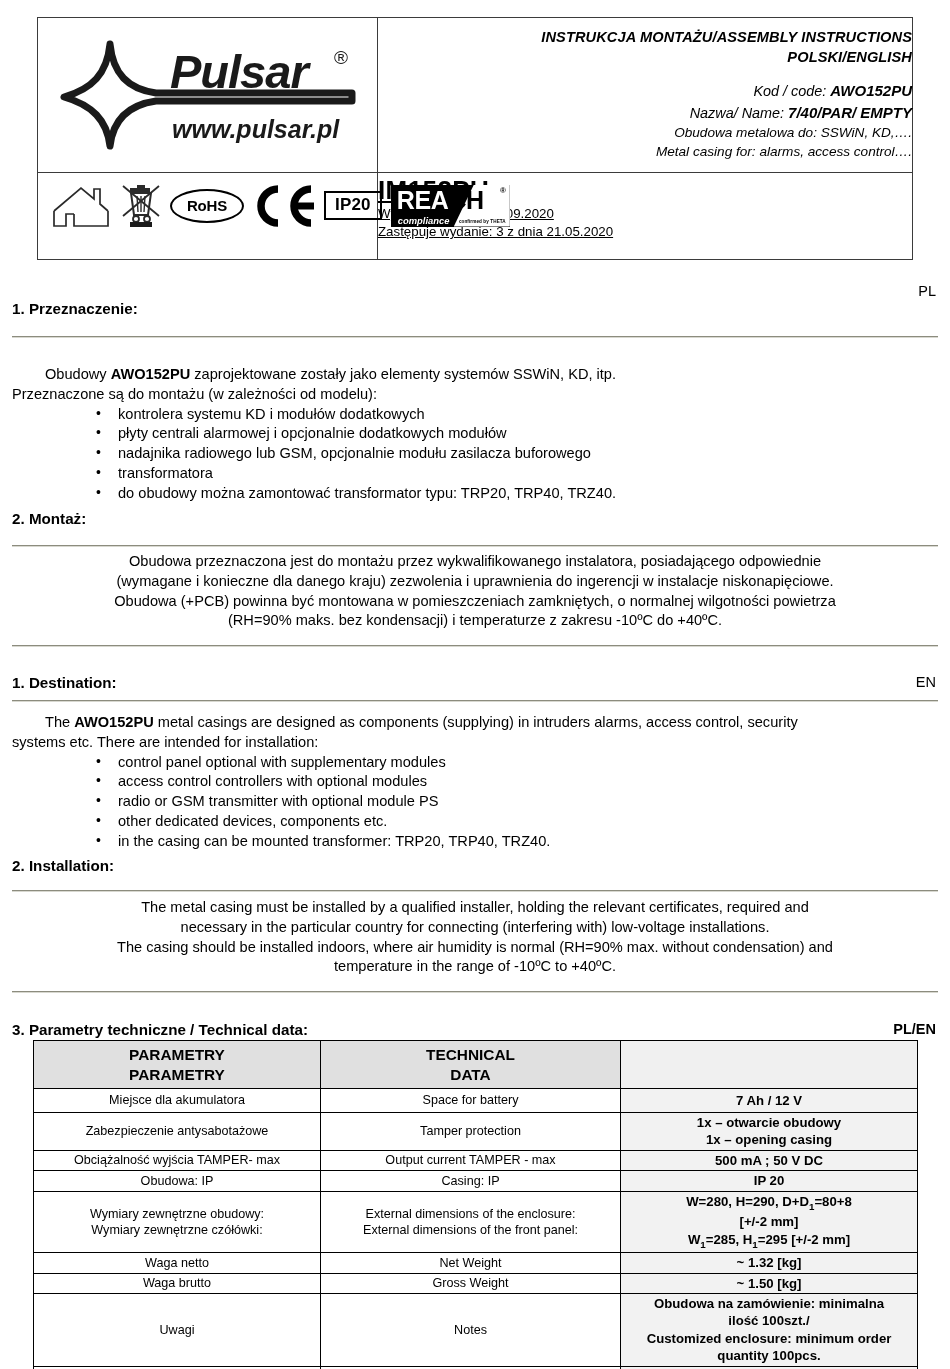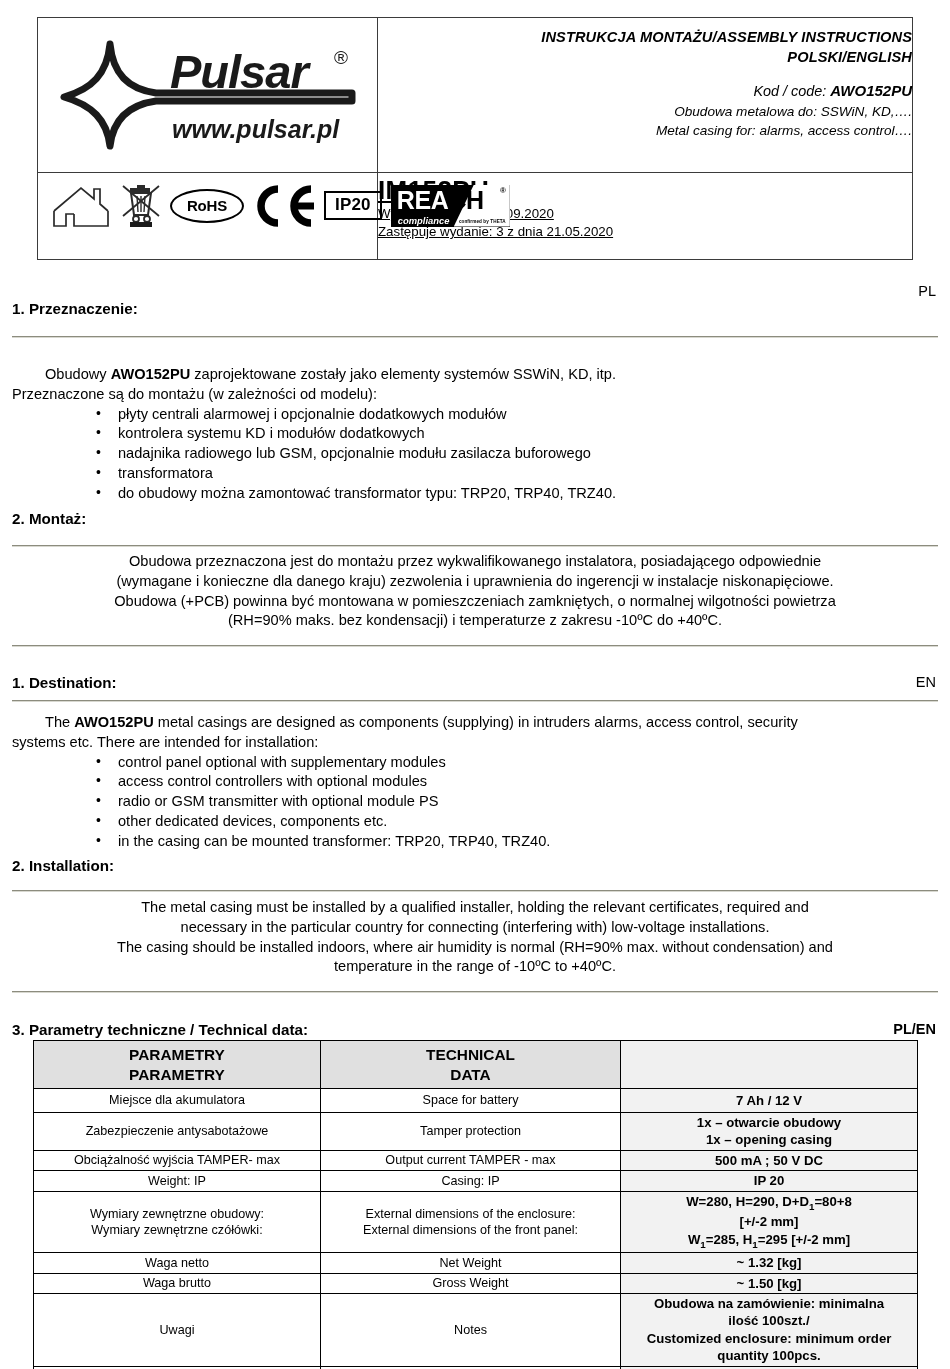--- a/index.html
+++ b/index.html
@@ -306,20 +306,24 @@
       </div>
     </div>
 
     <div class="title-cell">
       <div class="t-line1">INSTRUKCJA MONTAŻU/ASSEMBLY INSTRUCTIONS</div>
       <div class="t-line1">POLSKI/ENGLISH</div>
       <div class="t-gap"></div>
       <div class="t-code">
         <span>Kod / code:</span>
         <b>AWO152PU</b>
+      </div>
+      <div class="t-code">
+        <span>Nazwa/ Name:</span>
+        <b>7/40/PAR/ EMPTY</b>
       </div>
       <div class="t-desc">Obudowa metalowa do: SSWiN, KD,….</div>
       <div class="t-desc">Metal casing for: alarms, access control….</div>
     </div>
   </div>
 
   <div class="header-bottom">
 
     <div class="icons-cell">
       <div class="icons-row">
@@ -376,22 +380,22 @@
 </div>
 
 <div class="lang-tag" style="top:283px;">PL</div>
 <div class="sec-head" style="top:300px;">1. Przeznaczenie:</div>
 <div class="rule" style="top:336px;"></div>
 
 <div class="body-text" style="top:365px;">
   <div class="indent"><span>Obudowy </span><b>AWO152PU</b><span> zaprojektowane zostały jako elementy systemów SSWiN, KD, itp.</span></div>
   <div>Przeznaczone są do montażu (w zależności od modelu):</div>
   <ul class="bullets">
+    <li>kontrolera systemu KD i modułów dodatkowych</li>
     <li>płyty centrali alarmowej i opcjonalnie dodatkowych modułów</li>
-    <li>kontrolera systemu KD i modułów dodatkowych</li>
     <li>nadajnika radiowego lub GSM, opcjonalnie modułu zasilacza buforowego</li>
     <li>transformatora</li>
     <li>do obudowy można zamontować transformator typu: TRP20, TRP40, TRZ40.</li>
   </ul>
 </div>
 
 <div class="sec-head" style="top:510px;">2. Montaż:</div>
 <div class="rule" style="top:545px;"></div>
 
 <div class="body-text center" style="top:552px;">
@@ -464,21 +468,21 @@
         <div>1x – otwarcie obudowy</div>
         <div>1x – opening casing</div>
       </td>
     </tr>
     <tr style="height:20px;">
       <td class="pl">Obciążalność wyjścia TAMPER- max</td>
       <td class="en">Output current TAMPER - max</td>
       <td class="val">500 mA ; 50 V DC</td>
     </tr>
     <tr style="height:19px;">
-      <td class="pl">Weight: IP</td>
+      <td class="pl">Obudowa: IP</td>
       <td class="en">Casing: IP</td>
       <td class="val">IP 20</td>
     </tr>
     <tr style="height:54px;">
       <td class="pl">
         <div>Wymiary zewnętrzne obudowy:</div>
         <div>Wymiary zewnętrzne czółówki:</div>
       </td>
       <td class="en">
         <div>External dimensions of the enclosure:</div>

